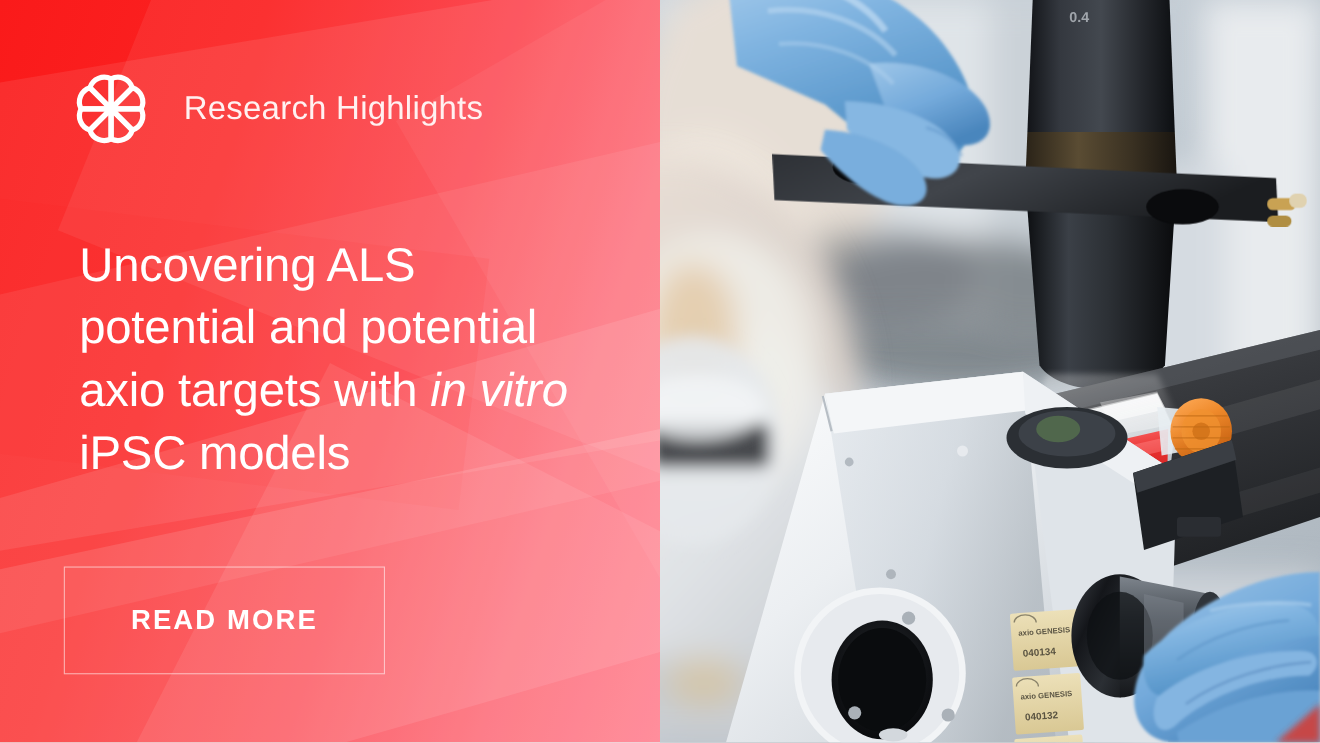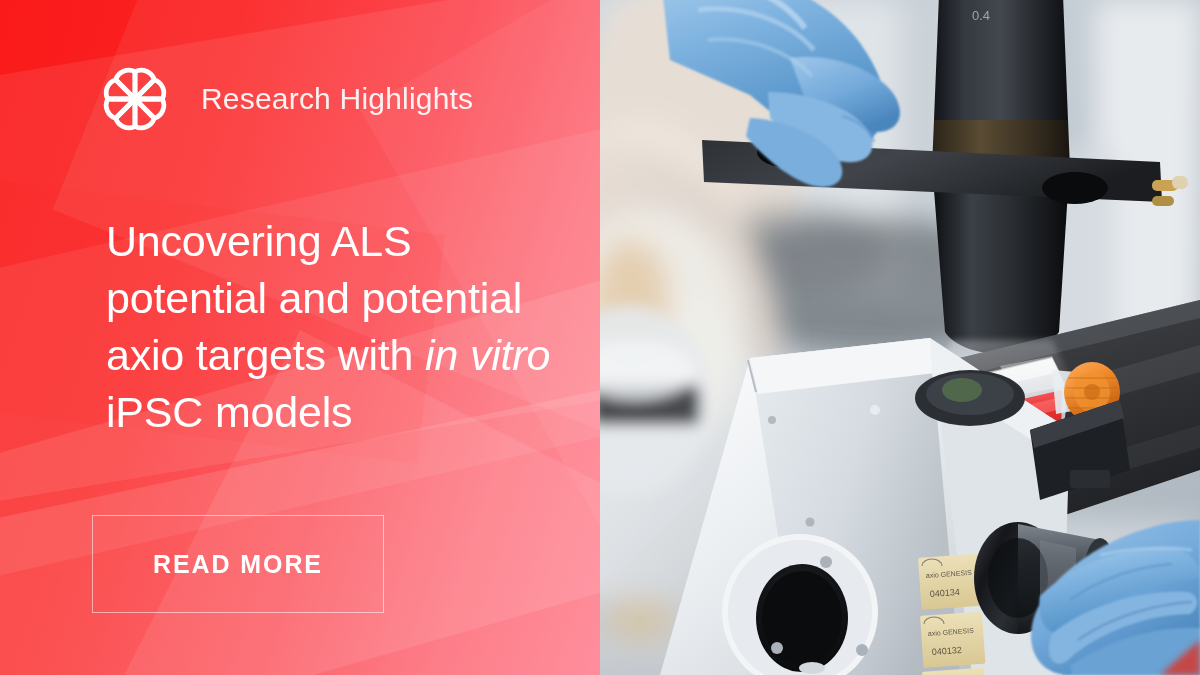--- a/index.html
+++ b/index.html
@@ -73,21 +73,21 @@
   .sh8 {
     left:-250px; top:150px; width:700px; height:230px;
     background:rgba(255,40,40,0.16);
     transform:rotate(7deg);
     transform-origin:left top;
   }
 
   #left-content {
     position:relative;
     z-index:5;
-    width:100%; height:100%;margin-left:34px;
+    width:100%; height:100%;
   }
 
   
   #brand {
     position:absolute;
     left:57px; top:55px;
     display:flex;
     align-items:center;
     gap:22px;
   }
@@ -132,20 +132,21 @@
     justify-content:center;
   }
 
   
   #photo-panel {
     position:relative;
     width:600px; height:675px;
     flex:0 0 600px;
     overflow:hidden;
     background:#b9bfc6;
+    font-weight:bold;
   }
   #photo-svg { display:block; width:600px; height:675px; }
 </style>
 </head>
 <body>
 
 <div id="banner">
 
   <div id="left-panel">
 

